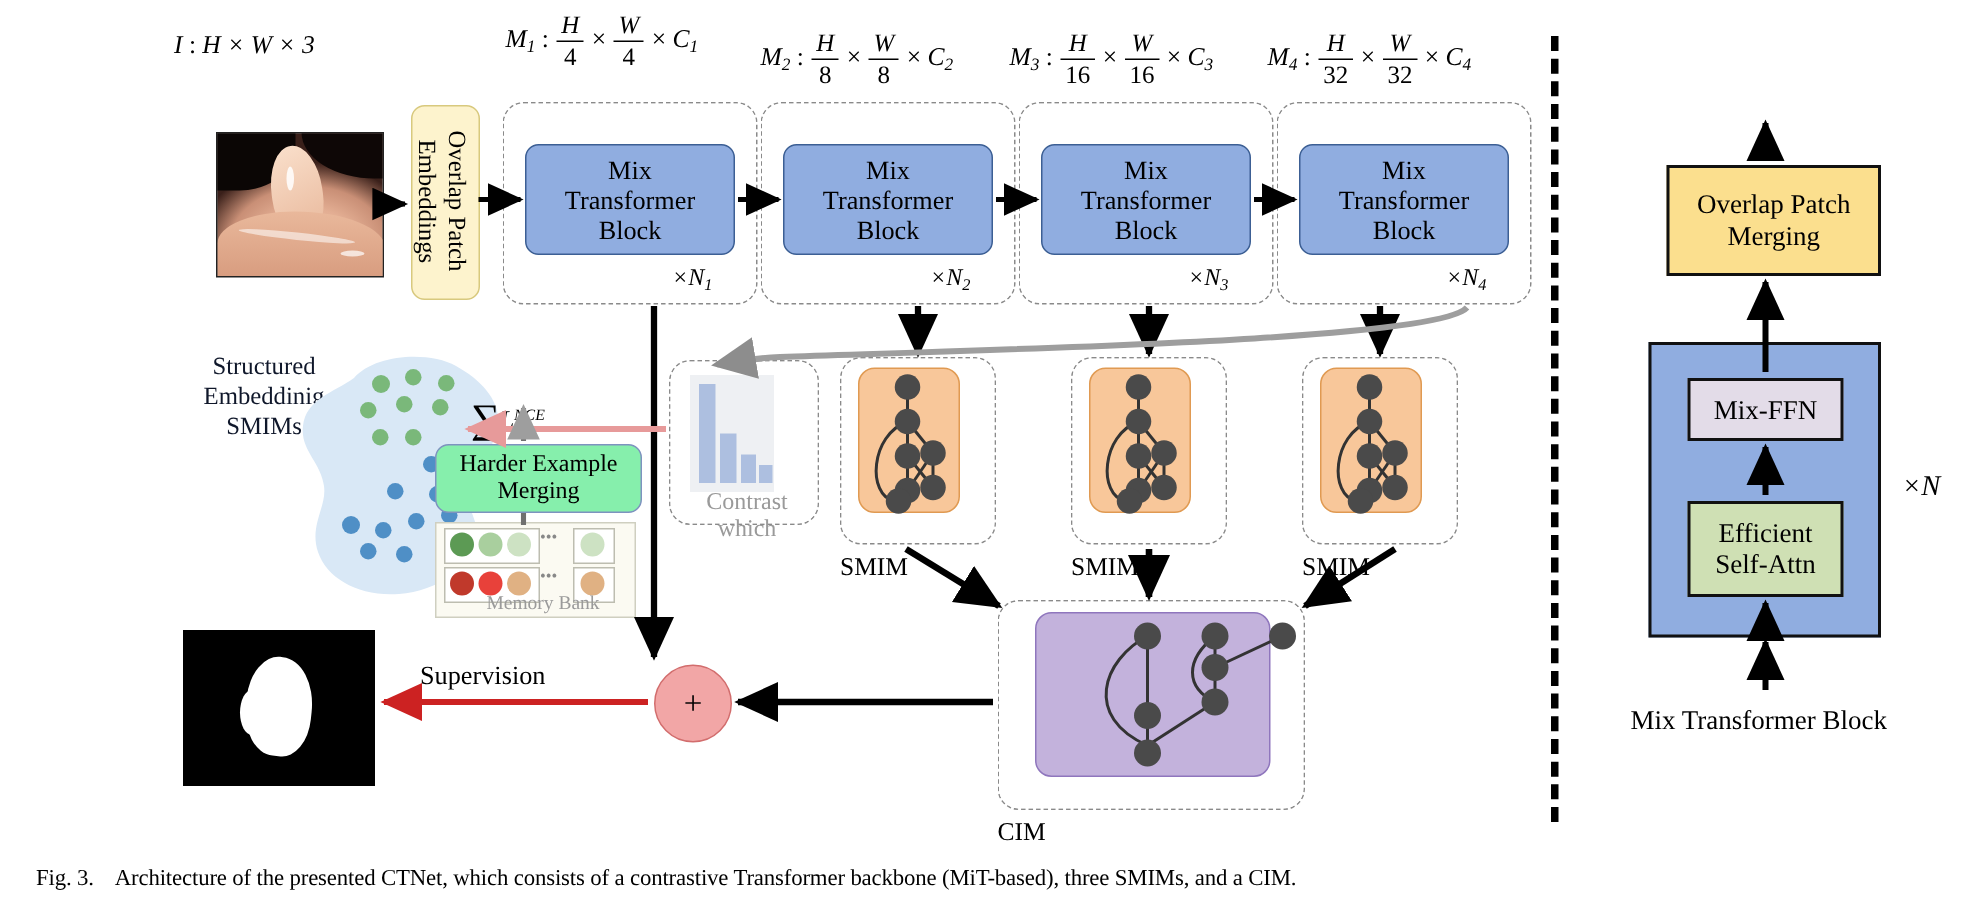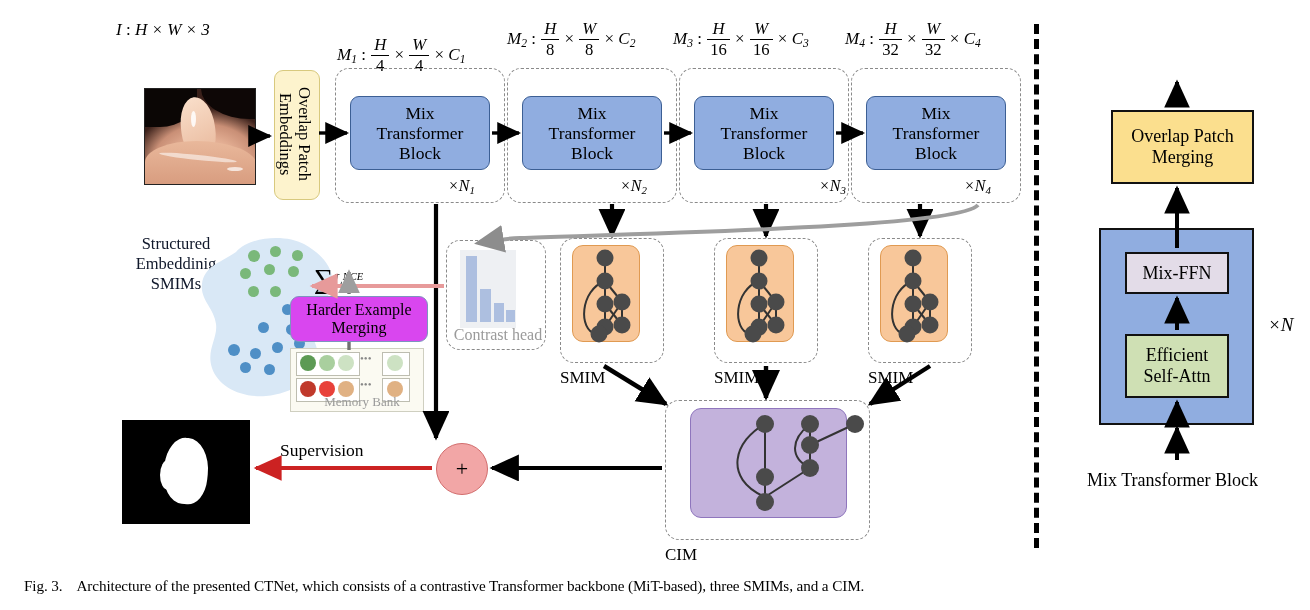--- a/index.html
+++ b/index.html
@@ -19,21 +19,21 @@
   .sub{font-size:0.68em;vertical-align:-0.28em;font-style:italic;}
   .sup{font-size:0.62em;vertical-align:0.5em;font-style:italic;}
   .smimbox{position:absolute;background:#f8c79a;border:1.4px solid #e09a52;border-radius:11px;}
   .cimbox{position:absolute;background:#c3b2dc;border:1.4px solid #8f76bd;border-radius:11px;}
   .modlabel{position:absolute;font-size:17px;text-align:left;margin-top:28px;}
   svg{position:absolute;left:0;top:0;overflow:visible;}
   .capt{position:absolute;font-size:15.2px;letter-spacing:-0.1px;}
   .opebox{position:absolute;background:#fdf3cd;border:1.5px solid #d8c97e;border-radius:9px;}
   .opetxt{position:absolute;writing-mode:vertical-rl;text-orientation:mixed;
           font-size:16.5px;line-height:1.18;text-align:center;white-space:nowrap;}
-  .hesbox{position:absolute;background:#d946ef;border:1.4px solid #7e93bf;border-radius:9px;
+  .hesbox{position:absolute;background:#86efac;border:1.4px solid #7e93bf;border-radius:9px;
           display:flex;align-items:center;justify-content:center;text-align:center;
           font-size:16px;line-height:1.15;}
   .plusnode{position:absolute;background:#f2a6a6;border:1.6px solid #d26d6d;border-radius:50%;
             display:flex;align-items:center;justify-content:center;font-size:22px;}
   .rbox{position:absolute;box-sizing:border-box;display:flex;align-items:center;justify-content:center;
         text-align:center;line-height:1.15;}
   .mbank{position:absolute;background:#fbfaf2;border:1.2px solid #cfcfc0;}
   .mbrow{position:absolute;border:1.2px solid #bdbdb0;background:#fff;}
   .dot{position:absolute;border-radius:50%;}
   .chead{position:absolute;background:#eef0f3;}
@@ -61,21 +61,21 @@
   <div class="abs" style="left:46px;top:22px;width:5px;height:16px;background:rgba(255,255,255,.85);border-radius:50%;"></div>
   <div class="abs" style="left:82px;top:78px;width:16px;height:4px;background:rgba(255,255,255,.7);border-radius:50%;"></div>
 </div>
 
 <div class="opebox" style="left:274px;top:70px;width:44px;height:128px;"></div>
 <div class="opetxt" style="left:278px;top:76px;width:36px;height:116px;">
   <span>Overlap Patch</span><br>
   <span>Embeddings</span>
 </div>
 
-<div class="toplabel" style="left:337px;top:36px;">
+<div class="toplabel" style="left:337px;top:8px;">
   <span class="it">M</span><span class="sub">1</span>
   : <span class="frac"><span class="n it">H</span><span class="d">4</span></span>
   × <span class="frac"><span class="n it">W</span><span class="d">4</span></span>
   × <span class="it">C</span><span class="sub">1</span>
 </div>
 <div class="toplabel" style="left:507px;top:20px;">
   <span class="it">M</span><span class="sub">2</span>
   : <span class="frac"><span class="n it">H</span><span class="d">8</span></span>
   × <span class="frac"><span class="n it">W</span><span class="d">8</span></span>
   × <span class="it">C</span><span class="sub">2</span>
@@ -118,21 +118,21 @@
 </div>
 
 <div class="dashbox" style="left:679px;top:68px;width:170px;height:135px;"></div>
 <div class="mitblock" style="left:694px;top:96px;width:140px;height:74px;">
   <span>
     <span>Mix</span><br>
     <span>Transformer</span><br>
     <span>Block</span>
   </span>
 </div>
-<div class="nlabel" style="left:792px;top:177px;margin-left:27px;">
+<div class="nlabel" style="left:792px;top:177px;">
   <span>×N</span><span class="sub">3</span>
 </div>
 
 <div class="dashbox" style="left:851px;top:68px;width:170px;height:135px;"></div>
 <div class="mitblock" style="left:866px;top:96px;width:140px;height:74px;">
   <span>
     <span>Mix</span><br>
     <span>Transformer</span><br>
     <span>Block</span>
   </span>
@@ -156,21 +156,21 @@
 <div class="dashbox" style="left:665px;top:400px;width:205px;height:140px;"></div>
 <div class="cimbox" style="left:690px;top:408px;width:155px;height:108px;"></div>
 <div class="modlabel" style="left:665px;top:517px;width:205px;">CIM</div>
 
 <div class="dashbox" style="left:446px;top:240px;width:100px;height:110px;"></div>
 <div class="chead" style="left:460px;top:250px;width:56px;height:78px;"></div>
 <div class="bar" style="left:466px;top:256px;width:11px;height:66px;"></div>
 <div class="bar" style="left:480px;top:289px;width:11px;height:33px;"></div>
 <div class="bar" style="left:494px;top:303px;width:10px;height:19px;"></div>
 <div class="bar" style="left:506px;top:310px;width:9px;height:12px;"></div>
-<div class="glabel" style="left:450px;top:326px;width:96px;text-align:center;">Contrast head</div>
+<div class="glabel" style="left:450px;top:326px;width:96px;text-align:center;">Contrast which</div>
 
 <div class="sstxt" style="left:122px;top:234px;width:108px;">
   <span>Structured</span><br>
   <span>Embeddinig</span><br>
   <span>SMIMs</span>
 </div>
 
 <svg width="1310" height="610" style="pointer-events:none;">
   <path d="M236,252 C250,236 286,234 304,244 C322,254 334,268 332,284
         C330,300 316,310 312,322 C308,336 320,346 318,360 C315,378 292,394 266,396

